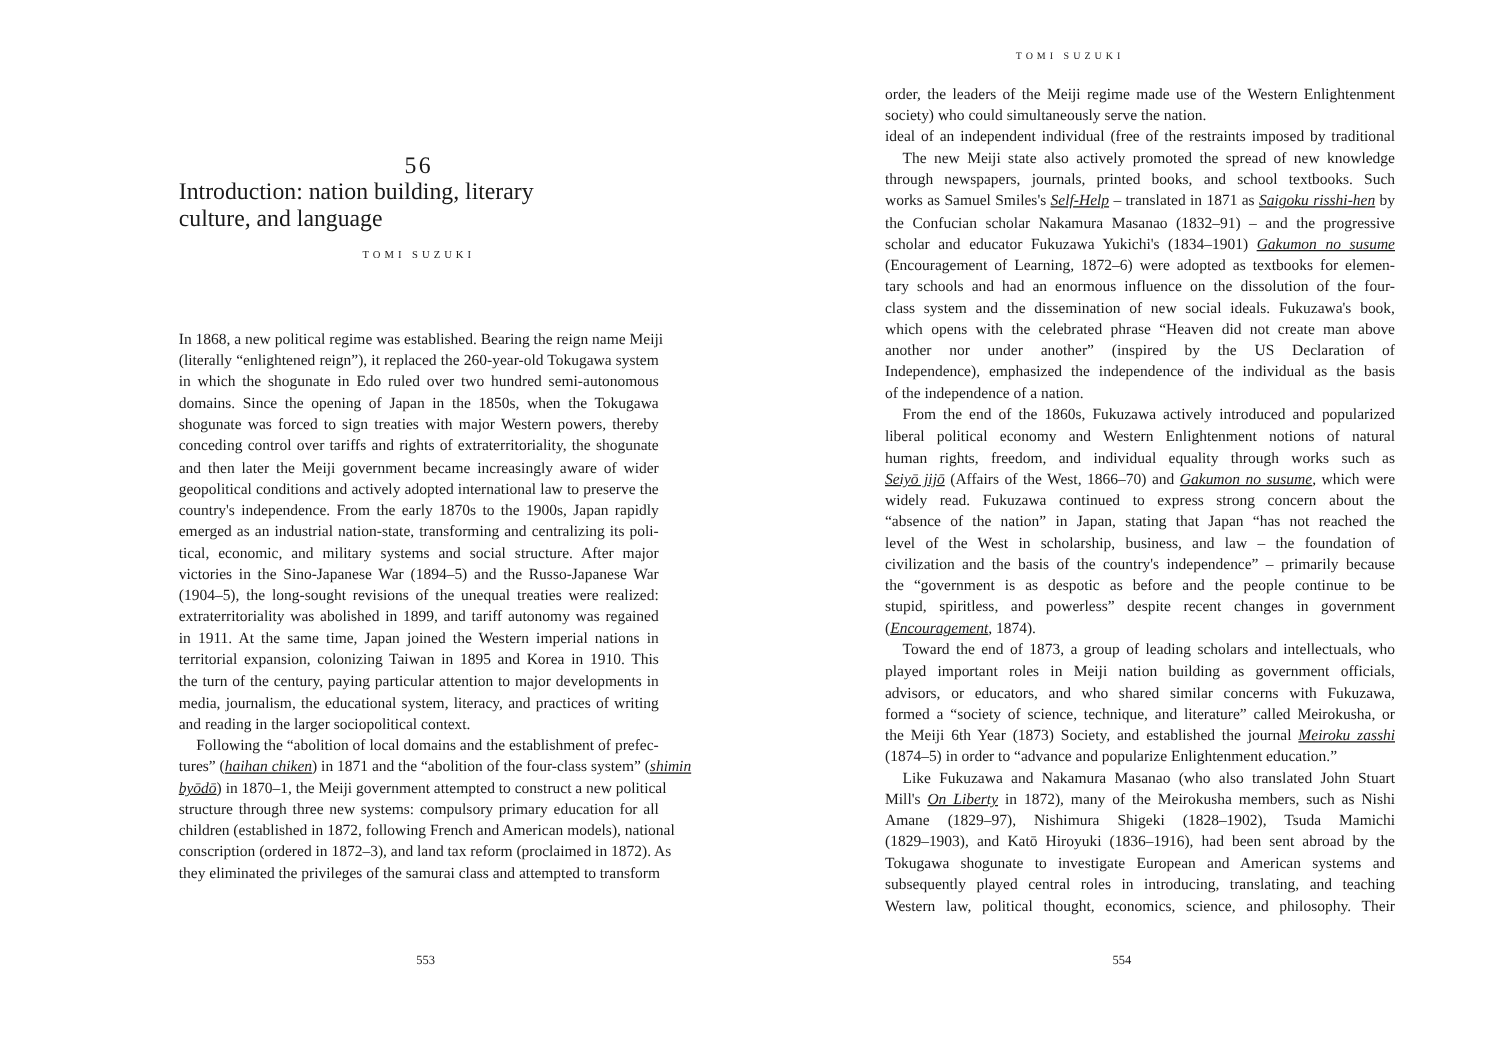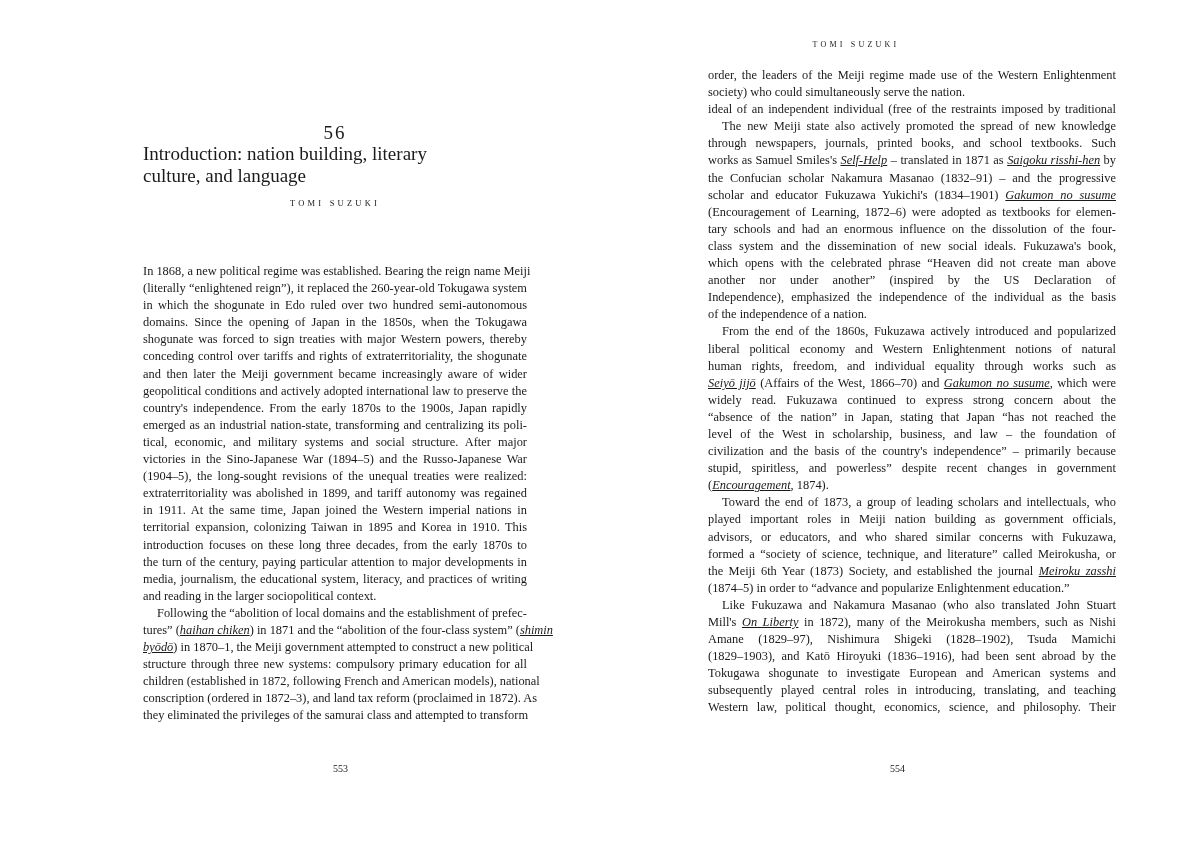--- a/index.html
+++ b/index.html
@@ -68,21 +68,20 @@
       <span class="line"><span>and then later the Meiji government became increasingly aware of wider</span></span>
       <span class="line"><span>geopolitical conditions and actively adopted international law to preserve the</span></span>
       <span class="line"><span>country's independence. From the early 1870s to the 1900s, Japan rapidly</span></span>
       <span class="line"><span>emerged as an industrial nation-state, transforming and centralizing its poli-</span></span>
       <span class="line"><span>tical, economic, and military systems and social structure. After major</span></span>
       <span class="line"><span>victories in the Sino-Japanese War (1894–5) and the Russo-Japanese War</span></span>
       <span class="line"><span>(1904–5), the long-sought revisions of the unequal treaties were realized:</span></span>
       <span class="line"><span>extraterritoriality was abolished in 1899, and tariff autonomy was regained</span></span>
       <span class="line"><span>in 1911. At the same time, Japan joined the Western imperial nations in</span></span>
       <span class="line"><span>territorial expansion, colonizing Taiwan in 1895 and Korea in 1910. This</span></span>
-      <span class="line"><span>introduction focuses on these long three decades, from the early 1870s to</span></span>
       <span class="line"><span>the turn of the century, paying particular attention to major developments in</span></span>
       <span class="line"><span>media, journalism, the educational system, literacy, and practices of writing</span></span>
       <span class="line last"><span>and reading in the larger sociopolitical context.</span></span>
       <span class="line indent"><span>Following the “abolition of local domains and the establishment of prefec-</span></span>
       <span class="line"><span>tures” (</span><i>haihan chiken</i><span>) in 1871 and the “abolition of the four-class system” (</span><i>shimin</i></span>
       <span class="line"><i>byōdō</i><span>) in 1870–1, the Meiji government attempted to construct a new political</span></span>
       <span class="line"><span>structure through three new systems: compulsory primary education for all</span></span>
       <span class="line"><span>children (established in 1872, following French and American models), national</span></span>
       <span class="line"><span>conscription (ordered in 1872–3), and land tax reform (proclaimed in 1872). As</span></span>
       <span class="line"><span>they eliminated the privileges of the samurai class and attempted to transform</span></span>
@@ -109,20 +108,21 @@
       <span class="line"><span>Independence), emphasized the independence of the individual as the basis</span></span>
       <span class="line last"><span>of the independence of a nation.</span></span>
       <span class="line indent"><span>From the end of the 1860s, Fukuzawa actively introduced and popularized</span></span>
       <span class="line"><span>liberal political economy and Western Enlightenment notions of natural</span></span>
       <span class="line"><span>human rights, freedom, and individual equality through works such as</span></span>
       <span class="line"><i>Seiyō jijō</i><span> (Affairs of the West, 1866–70) and </span><i>Gakumon no susume</i><span>, which were</span></span>
       <span class="line"><span>widely read. Fukuzawa continued to express strong concern about the</span></span>
       <span class="line"><span>“absence of the nation” in Japan, stating that Japan “has not reached the</span></span>
       <span class="line"><span>level of the West in scholarship, business, and law – the foundation of</span></span>
       <span class="line"><span>civilization and the basis of the country's independence” – primarily because</span></span>
+      <span class="line"><span>the “government is as despotic as before and the people continue to be</span></span>
       <span class="line"><span>stupid, spiritless, and powerless” despite recent changes in government</span></span>
       <span class="line last"><span>(</span><i>Encouragement</i><span>, 1874).</span></span>
       <span class="line indent"><span>Toward the end of 1873, a group of leading scholars and intellectuals, who</span></span>
       <span class="line"><span>played important roles in Meiji nation building as government officials,</span></span>
       <span class="line"><span>advisors, or educators, and who shared similar concerns with Fukuzawa,</span></span>
       <span class="line"><span>formed a “society of science, technique, and literature” called Meirokusha, or</span></span>
       <span class="line"><span>the Meiji 6th Year (1873) Society, and established the journal </span><i>Meiroku zasshi</i></span>
       <span class="line last"><span>(1874–5) in order to “advance and popularize Enlightenment education.”</span></span>
       <span class="line indent"><span>Like Fukuzawa and Nakamura Masanao (who also translated John Stuart</span></span>
       <span class="line"><span>Mill's </span><i>On Liberty</i><span> in 1872), many of the Meirokusha members, such as Nishi</span></span>

